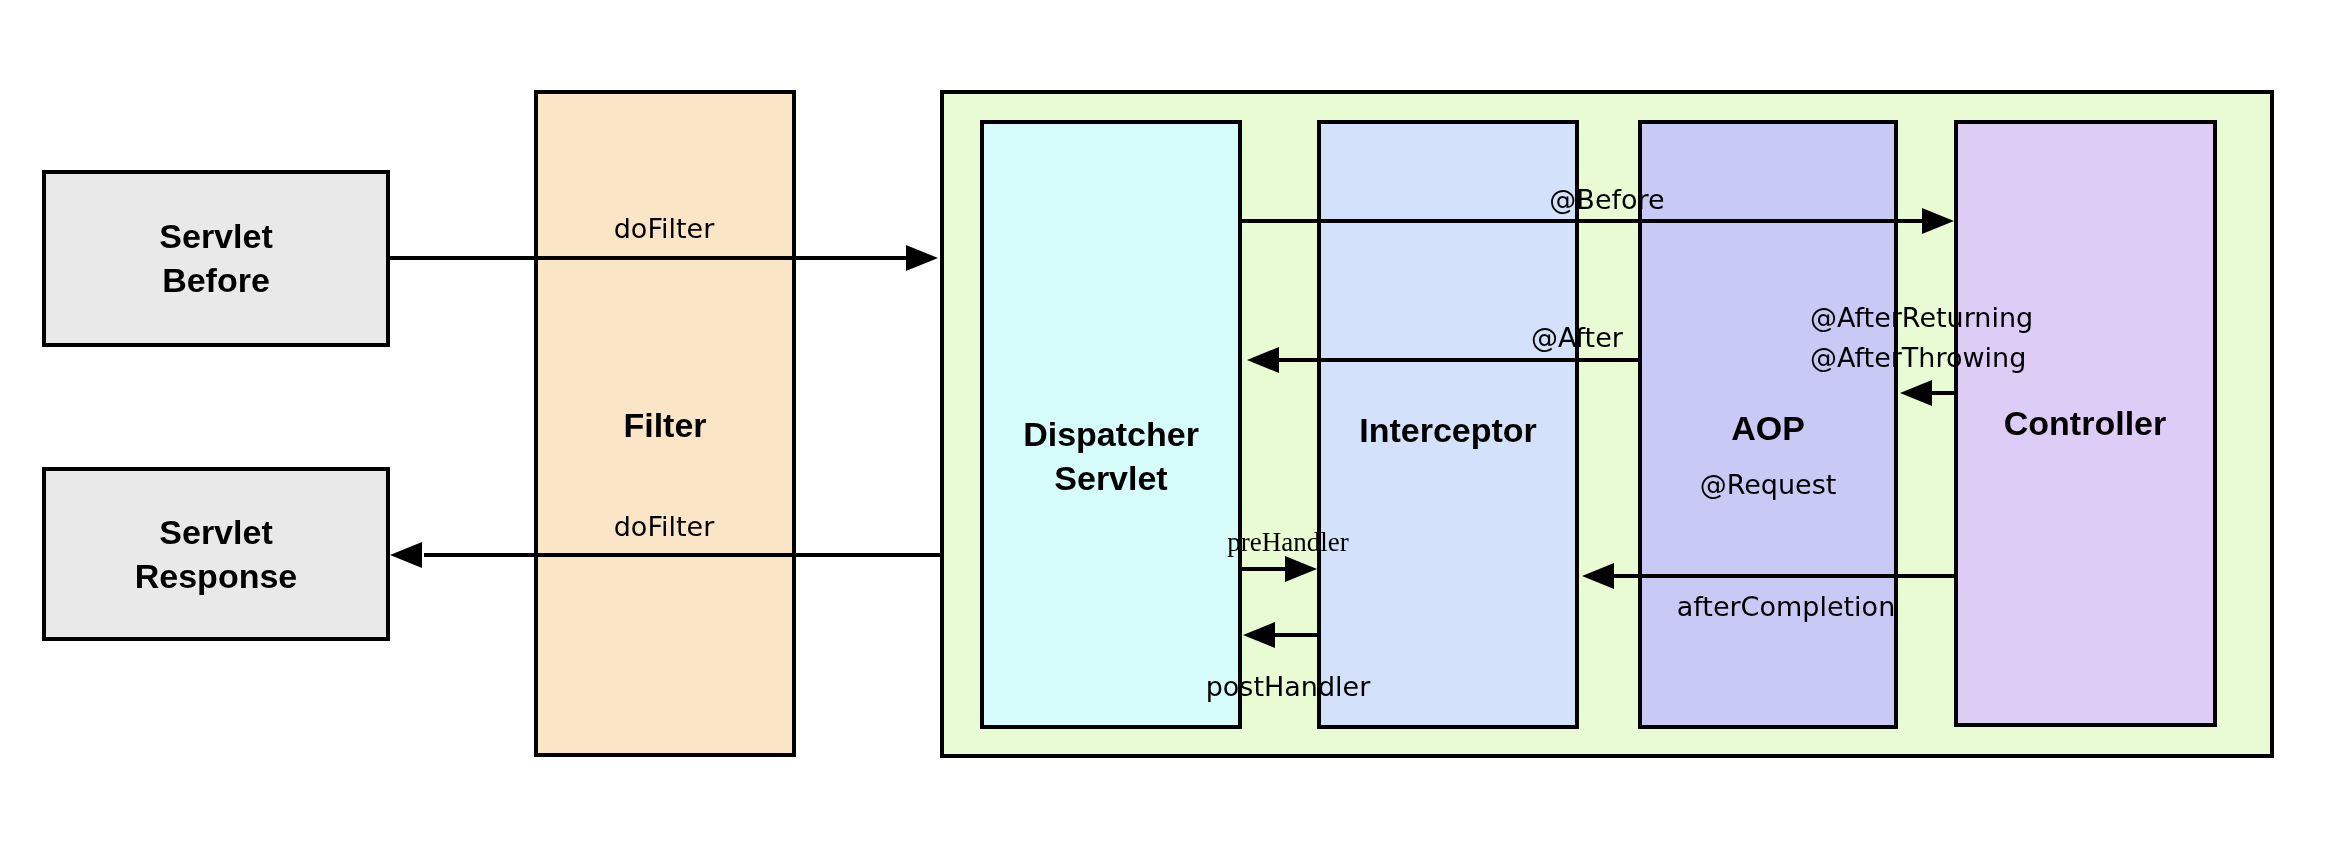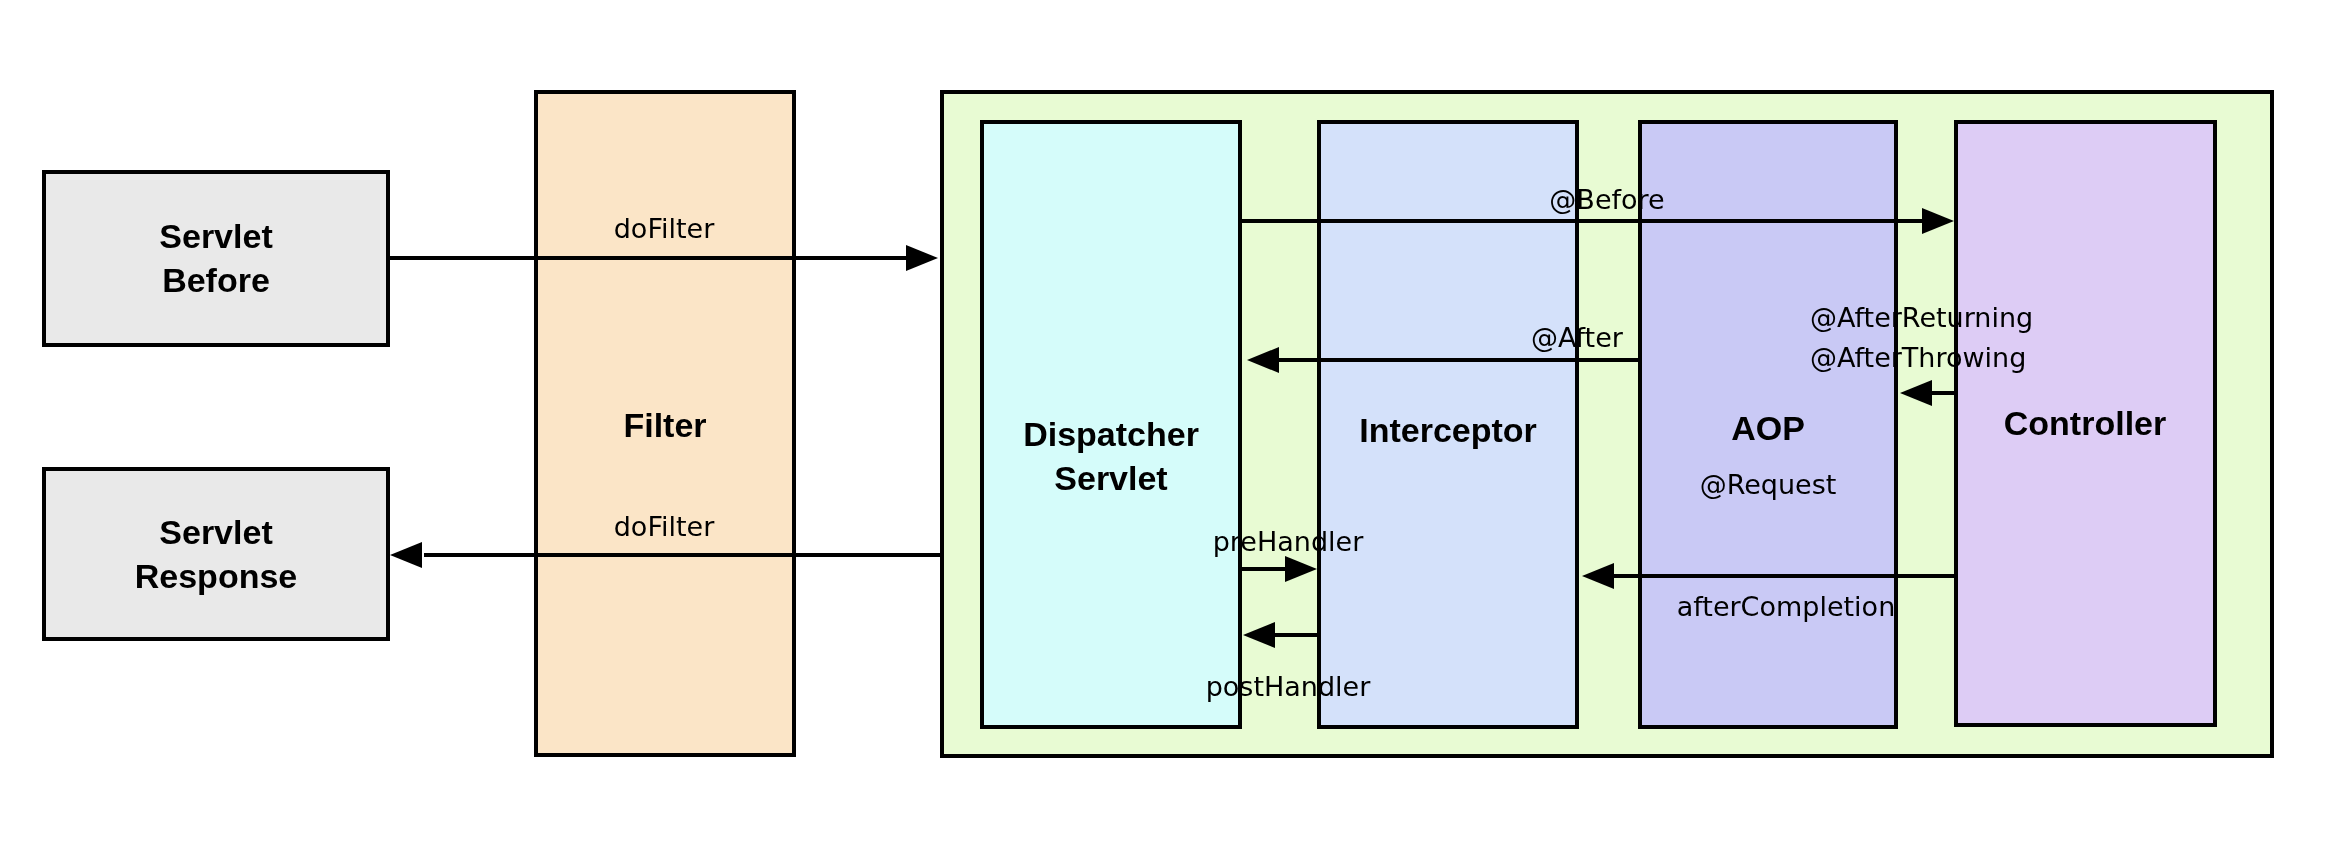--- a/index.html
+++ b/index.html
@@ -119,21 +119,21 @@
   <div class="aline" style="left:1279px;top:358px;width:359px;"></div>
   <div class="ahead left" style="left:1247px;top:347px;"></div>
 
   <div class="mlabel-block" style="left:1810px;top:298px;">
     <div>@AfterReturning</div>
     <div>@AfterThrowing</div>
   </div>
   <div class="aline" style="left:1930px;top:391px;width:24px;"></div>
   <div class="ahead left" style="left:1900px;top:380px;"></div>
 
-  <div class="mlabel" style="left:1288px;top:542px;">preHandler</div>
+  <div class="mlabel" style="left:1288px;top:542px;font-family:Liberation Serif, serif;">preHandler</div>
   <div class="aline" style="left:1242px;top:567px;width:45px;"></div>
   <div class="ahead right" style="left:1285px;top:556px;"></div>
 
   <div class="aline" style="left:1275px;top:633px;width:42px;"></div>
   <div class="ahead left" style="left:1243px;top:622px;"></div>
   <div class="mlabel" style="left:1288px;top:687px;">postHandler</div>
 
   <div class="aline" style="left:1612px;top:574px;width:342px;"></div>
   <div class="ahead left" style="left:1582px;top:563px;"></div>
   <div class="mlabel" style="left:1786px;top:607px;">afterCompletion</div>

